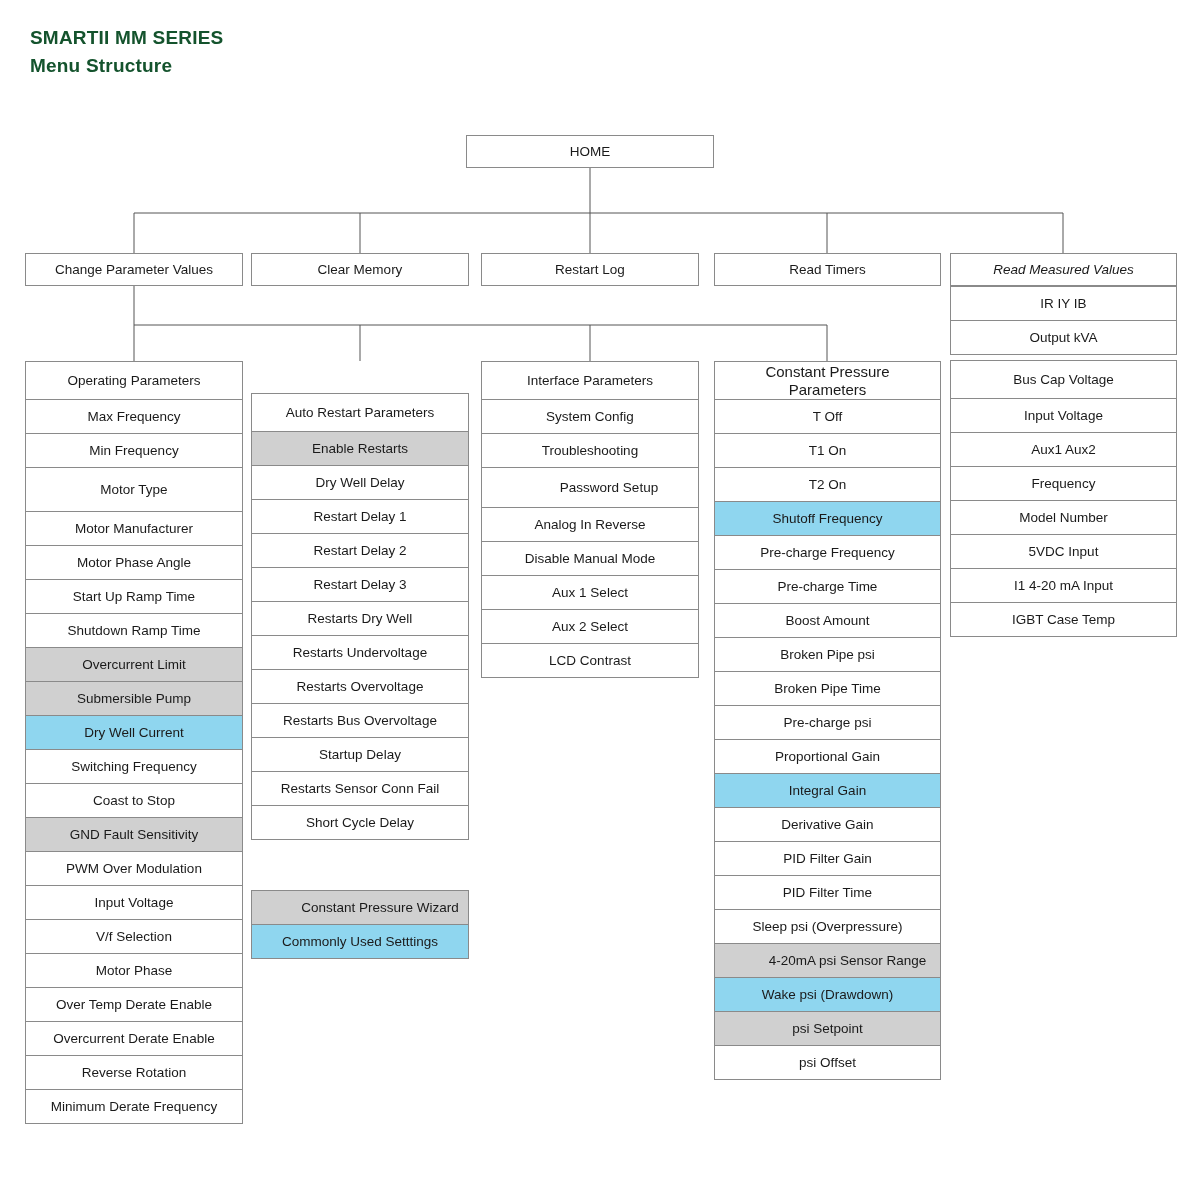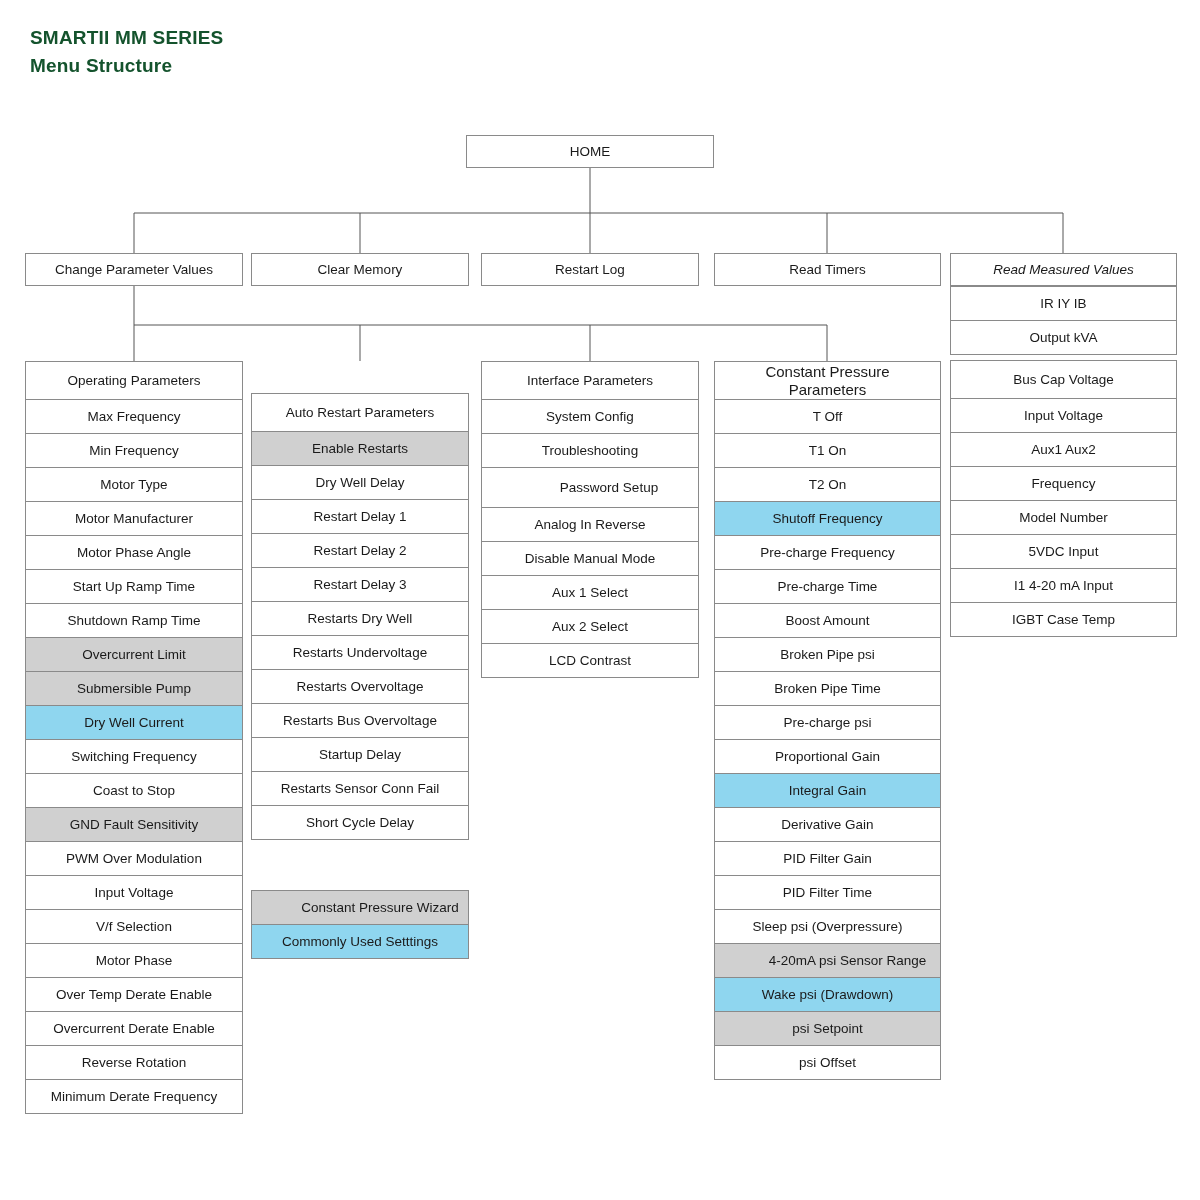--- a/index.html
+++ b/index.html
@@ -104,21 +104,21 @@
   <div class="node" style="left:25px; top:253px; width:218px; height:33px;">Change Parameter Values</div>
   <div class="node" style="left:251px; top:253px; width:218px; height:33px;">Clear Memory</div>
   <div class="node" style="left:481px; top:253px; width:218px; height:33px;">Restart Log</div>
   <div class="node" style="left:714px; top:253px; width:227px; height:33px;">Read Timers</div>
   <div class="node" style="left:950px; top:253px; width:227px; height:33px;font-style:italic;">Read Measured Values</div>
 
   <div class="col-stack" style="left:25px; top:361px; width:218px;">
     <div class="node" style="height:39px;">Operating Parameters</div>
     <div class="node" style="height:35px;">Max Frequency</div>
     <div class="node" style="height:35px;">Min Frequency</div>
-    <div class="node" style="height:35px;">Motor Type</div>
+    <div class="node" style="height:45px;">Motor Type</div>
     <div class="node" style="height:35px;">Motor Manufacturer</div>
     <div class="node" style="height:35px;">Motor Phase Angle</div>
     <div class="node" style="height:35px;">Start Up Ramp Time</div>
     <div class="node" style="height:35px;">Shutdown Ramp Time</div>
     <div class="node gray" style="height:35px;">Overcurrent Limit</div>
     <div class="node gray" style="height:35px;">Submersible Pump</div>
     <div class="node blue" style="height:35px;">Dry Well Current</div>
     <div class="node" style="height:35px;">Switching Frequency</div>
     <div class="node" style="height:35px;">Coast to Stop</div>
     <div class="node gray" style="height:35px;">GND Fault Sensitivity</div>

